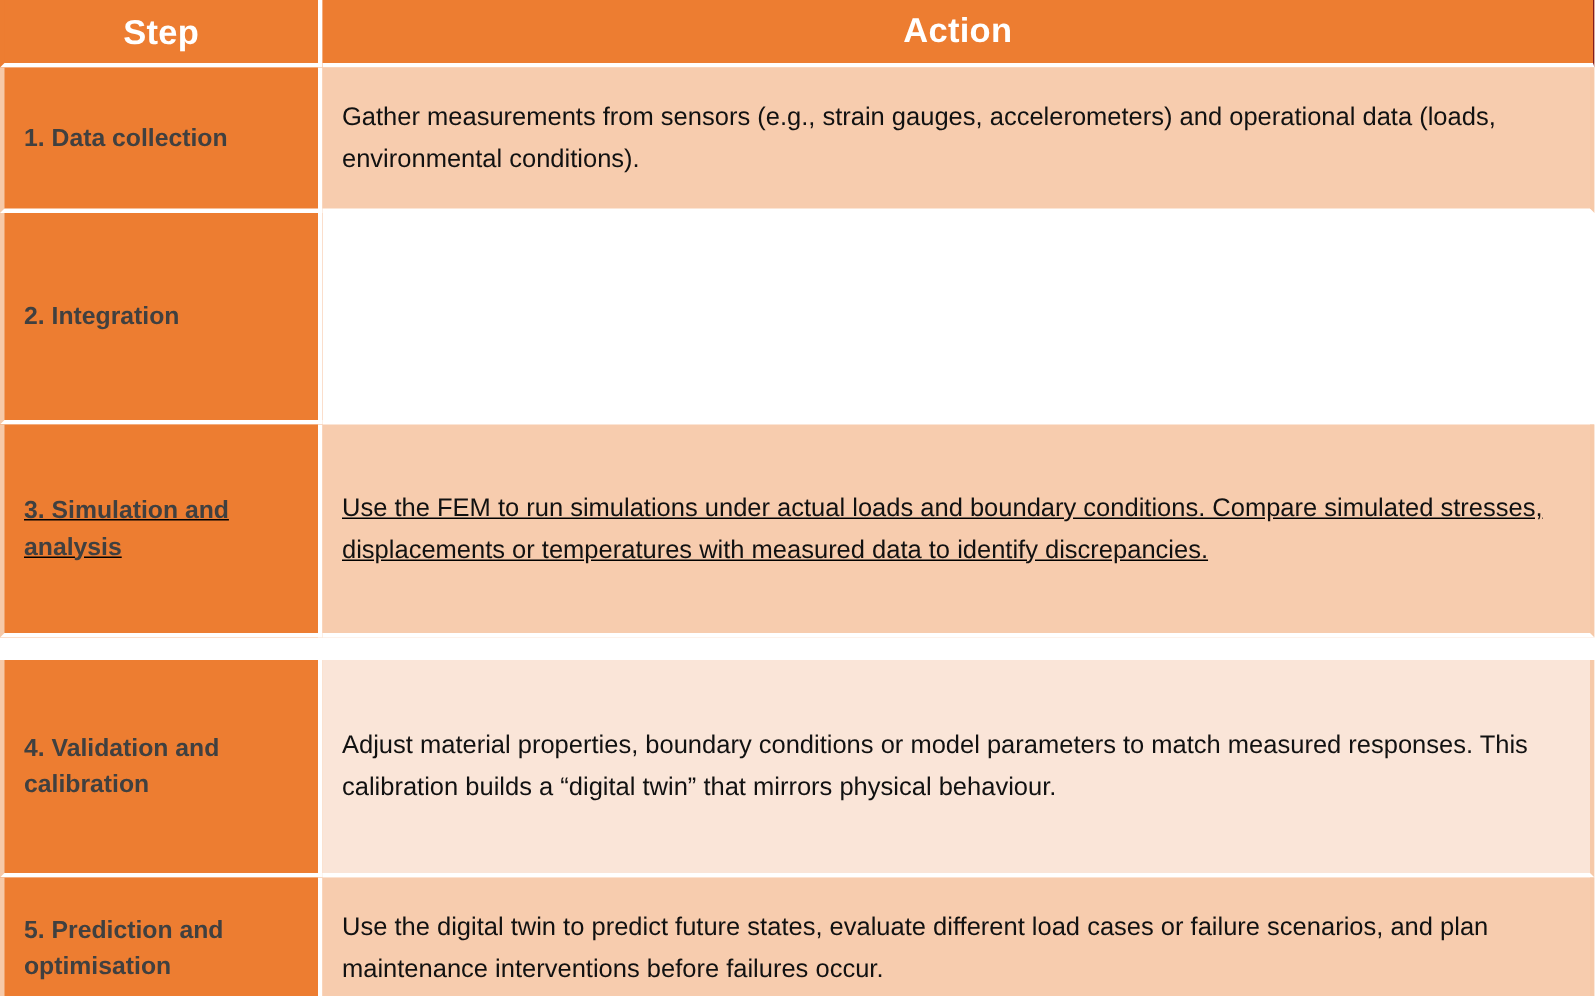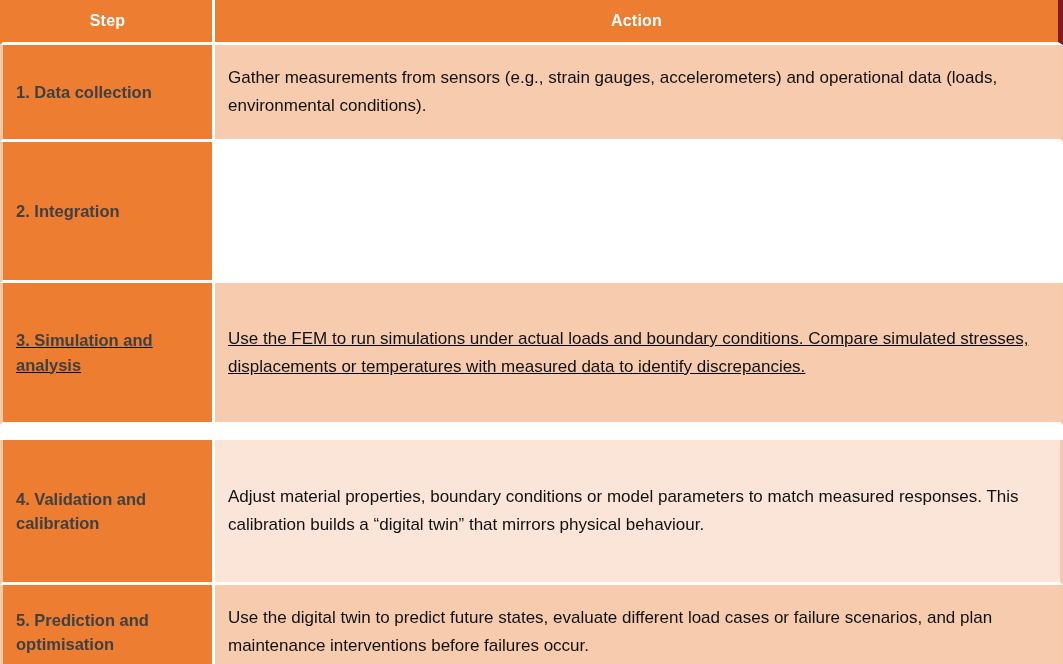--- a/index.html
+++ b/index.html
@@ -33,21 +33,21 @@
   
   .t-row.header {
     height: 45px;
     flex: 0 0 45px;
   }
   .t-row.header .cell-step,
   .t-row.header .cell-action {
     background: #ED7D31;
     color: #ffffff;
     font-weight: bold;
-    font-size: 16px;
+    font-size: 23px;
     display: flex;
     align-items: center;
     justify-content: center;
     letter-spacing: 0.2px;
   }
 
   
   .t-row.r1 { height: 97px;  flex: 0 0 97px; }
   .t-row.r2 { height: 141px; flex: 0 0 141px; border-radius: 11px; }
   .t-row.r3 { height: 142px; flex: 0 0 142px; text-decoration: underline; }
@@ -69,21 +69,21 @@
     border-left: 3px solid #F6C9A8;
     border-right: 3px solid #ffffff;
     border-bottom: 3px solid #ffffff;
   }
 
   .t-row.header .cell-step {
     border-left: 3px solid #ED7D31;
     padding: 0;
   }
   .t-row.header .cell-action {
-    border-right: 5px solid #7f1d1d;
+    border-right: 1px solid #7f1d1d;
     padding: 0;
   }
 
   .cell-action {
     flex: 1 1 auto;
     box-sizing: border-box;
     color: #111111;
     font-size: 17px;
     line-height: 1.62;
     padding: 0 16px 0 13px;

